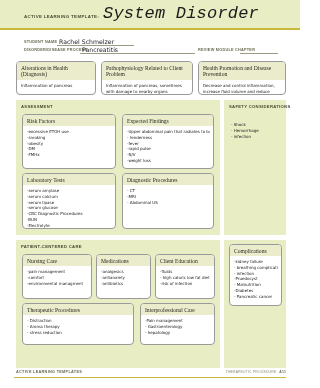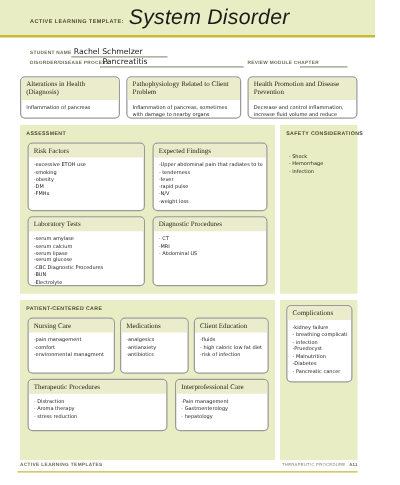--- a/index.html
+++ b/index.html
@@ -20,21 +20,21 @@
     position:absolute; left:0; top:28px; width:300px; height:1.5px;
     background:#c9b83a;
   }
   .alt-label {
     position:absolute; left:24px; top:14px;
     font-size:4.4px; letter-spacing:.35px; font-weight:bold;
     color:#4a4a33; text-transform:uppercase;
   }
   .template-title {
     position:absolute; left:103px; top:4px;
-    font-family:Liberation Sans, sans-serif;
+    font-family:Liberation Mono, monospace;
     font-style:italic; font-size:17px; color:#1b1b1b; letter-spacing:.2px;
   }
 
   
   .field { position:absolute; font-size:3.8px; color:#6b6b52;
            letter-spacing:.25px; font-weight:bold; text-transform:uppercase; }
   .f-name   { left:24px; top:40px; }
   .f-dis    { left:24px; top:48px; }
   .f-rev    { left:198px; top:48px; }
   .fill-line { position:absolute; border-bottom:.6px solid #9a9a85; height:1px; }

